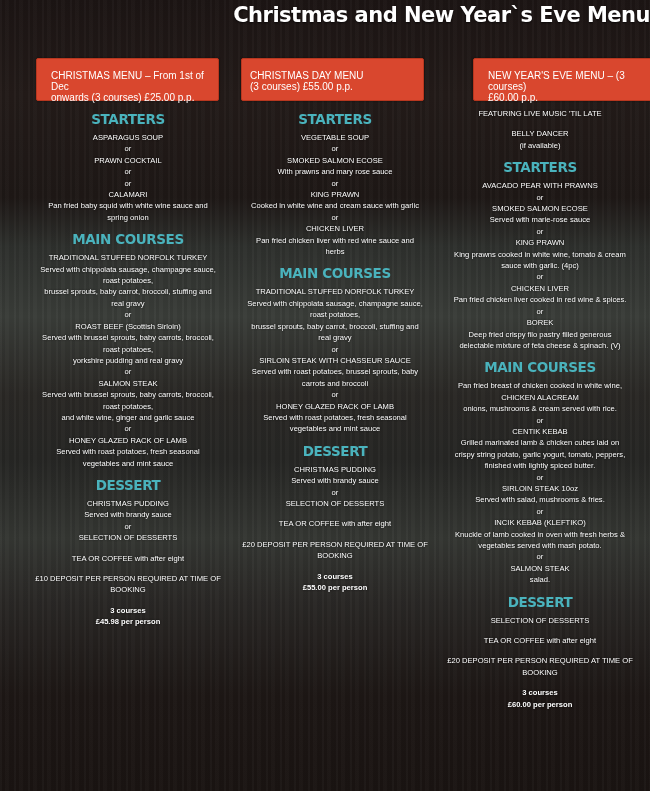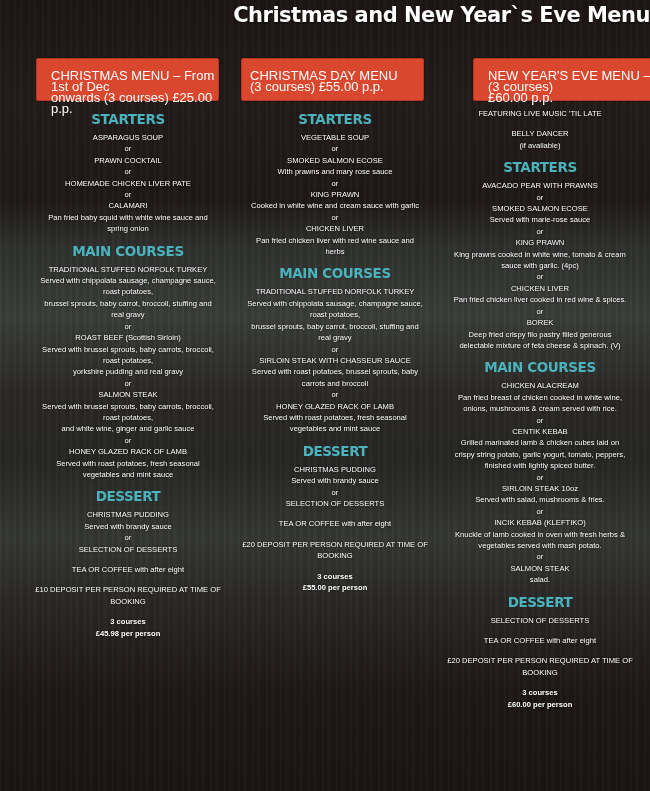--- a/index.html
+++ b/index.html
@@ -17,21 +17,21 @@
     font-family: "DejaVu Sans", sans-serif; font-weight: bold;
     font-size: 21px; letter-spacing: -0.5px; top: 3px;
     text-shadow: 0 1px 2px rgba(0,0,0,0.6);
   }
   .banner {
     position: absolute; top: 58px; height: 43px;
     background: #d9472e;
     border: 1px solid #b8371f;
     border-radius: 2px;
     box-shadow: 0 0 2px rgba(0,0,0,0.5);
-    font-size: 13px; line-height: 11px; text-align: left;
+    font-size: 10px; line-height: 11px; text-align: left;
     padding: 11px 0 0 14px; box-sizing: border-box;
     font-weight: 500;
   }
   .banner.b1 { left: 36px; width: 183px; }
   .banner.b2 { left: 241px; width: 183px; padding-left: 8px; }
   .banner.b3 { left: 473px; width: 181px; }
   .content { position: absolute; top: 108px; }
   .c1 { left: 26px; width: 204px; }
   .c2 { left: 232px; width: 206px; }
   .c3 { left: 438px; width: 204px; }
@@ -63,21 +63,20 @@
   <div>£60.00 p.p.</div>
 </div>
 
 <div class="content c1">
   <div class="heading">STARTERS</div>
   <div>
       <div class="line">ASPARAGUS SOUP</div>
       <div class="line">or</div>
       <div class="line">PRAWN COCKTAIL</div>
       <div class="line">or</div>
-      <div class="line">HOMEMADE CHICKEN LIVER PATE</div>
       <div class="line">or</div>
       <div class="line">CALAMARI</div>
       <div class="line">Pan fried baby squid with white wine sauce and</div>
       <div class="line">spring onion</div>
     </div>
   <div class="gap-s"></div>
   <div class="heading">MAIN COURSES</div>
   <div>
       <div class="line">TRADITIONAL STUFFED NORFOLK TURKEY</div>
       <div class="line">Served with chippolata sausage, champagne sauce,</div>
@@ -187,22 +186,22 @@
       <div class="line">CHICKEN LIVER</div>
       <div class="line">Pan fried chicken liver cooked in red wine &amp; spices.</div>
       <div class="line">or</div>
       <div class="line">BOREK</div>
       <div class="line">Deep fried crispy filo pastry filled generous</div>
       <div class="line">delectable mixture of feta cheese &amp; spinach. (V)</div>
     </div>
   <div class="gap-s"></div>
   <div class="heading">MAIN COURSES</div>
   <div>
+      <div class="line">Pan fried breast of chicken cooked in white wine,</div>
       <div class="line">CHICKEN ALACREAM</div>
-      <div class="line">Pan fried breast of chicken cooked in white wine,</div>
       <div class="line">onions, mushrooms &amp; cream served with rice.</div>
       <div class="line">or</div>
       <div class="line">CENTIK KEBAB</div>
       <div class="line">Grilled marinated lamb &amp; chicken cubes laid on</div>
       <div class="line">crispy string potato, garlic yogurt, tomato, peppers,</div>
       <div class="line">finished with lightly spiced butter.</div>
       <div class="line">or</div>
       <div class="line">SIRLOIN STEAK 10oz</div>
       <div class="line">Served with salad, mushrooms &amp; fries.</div>
       <div class="line">or</div>

